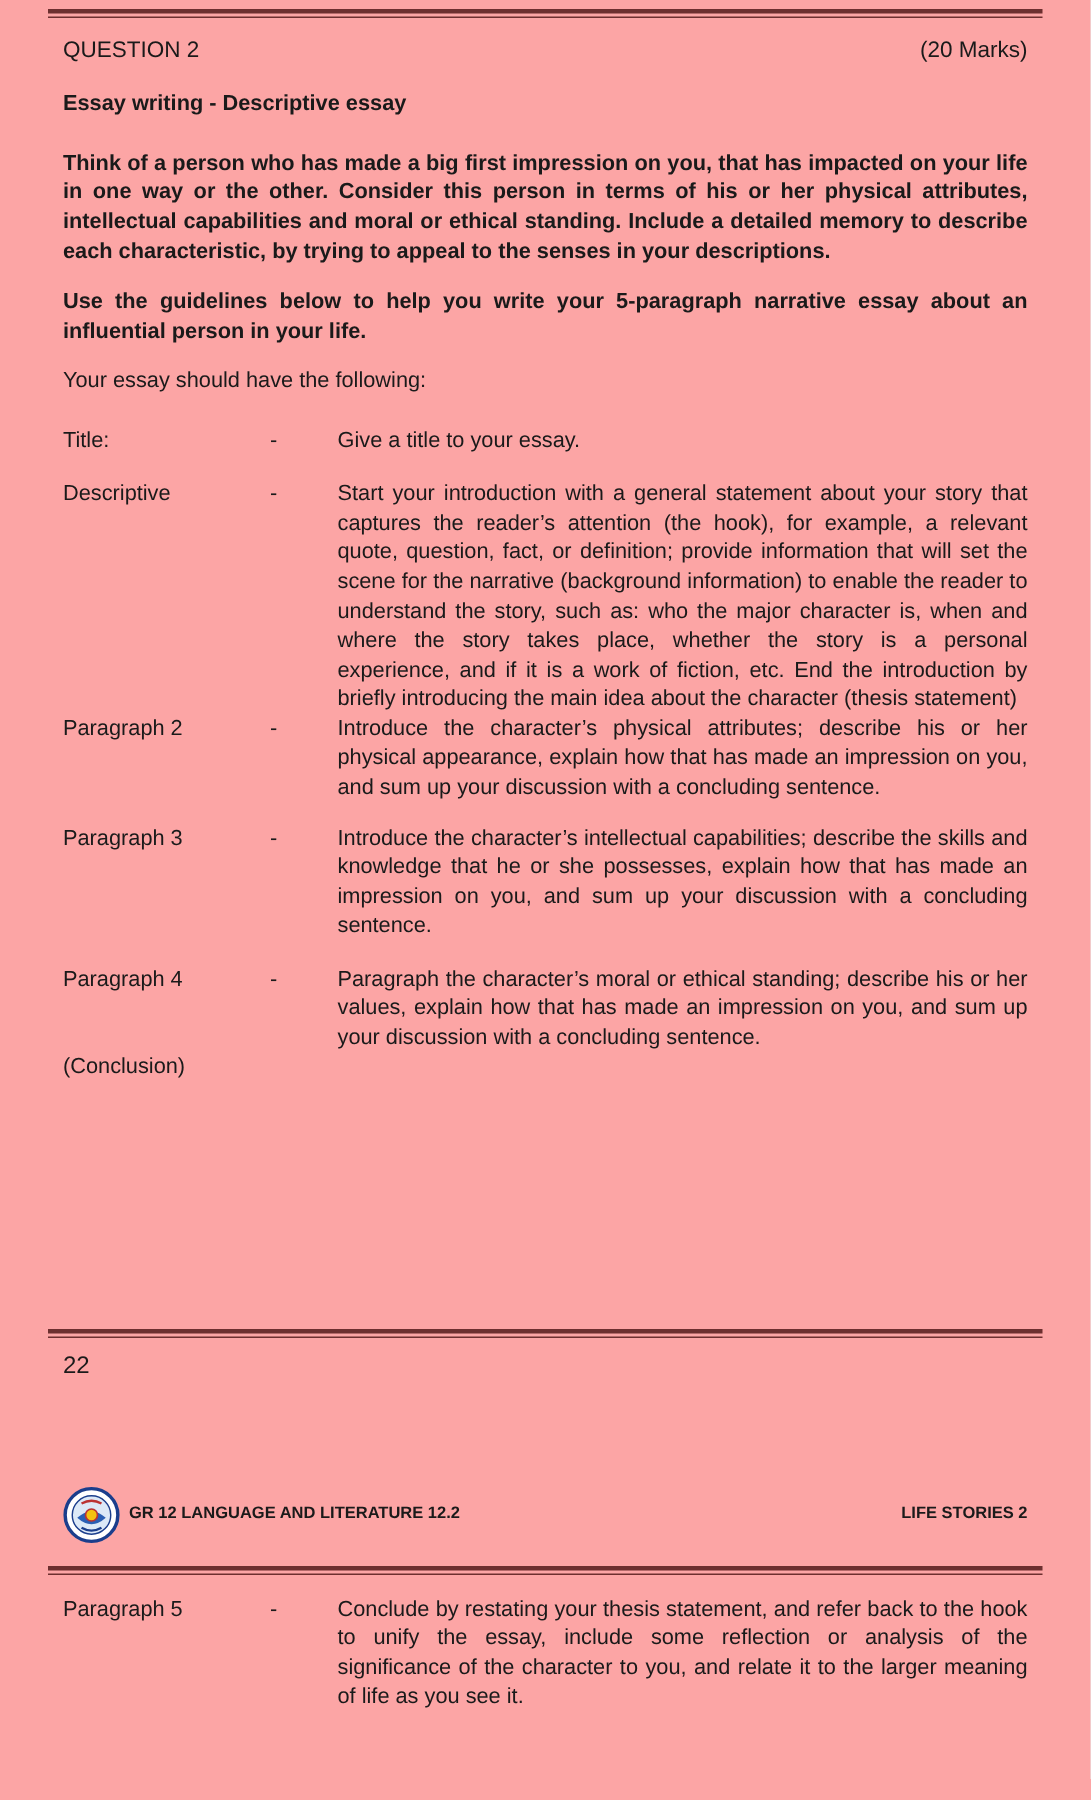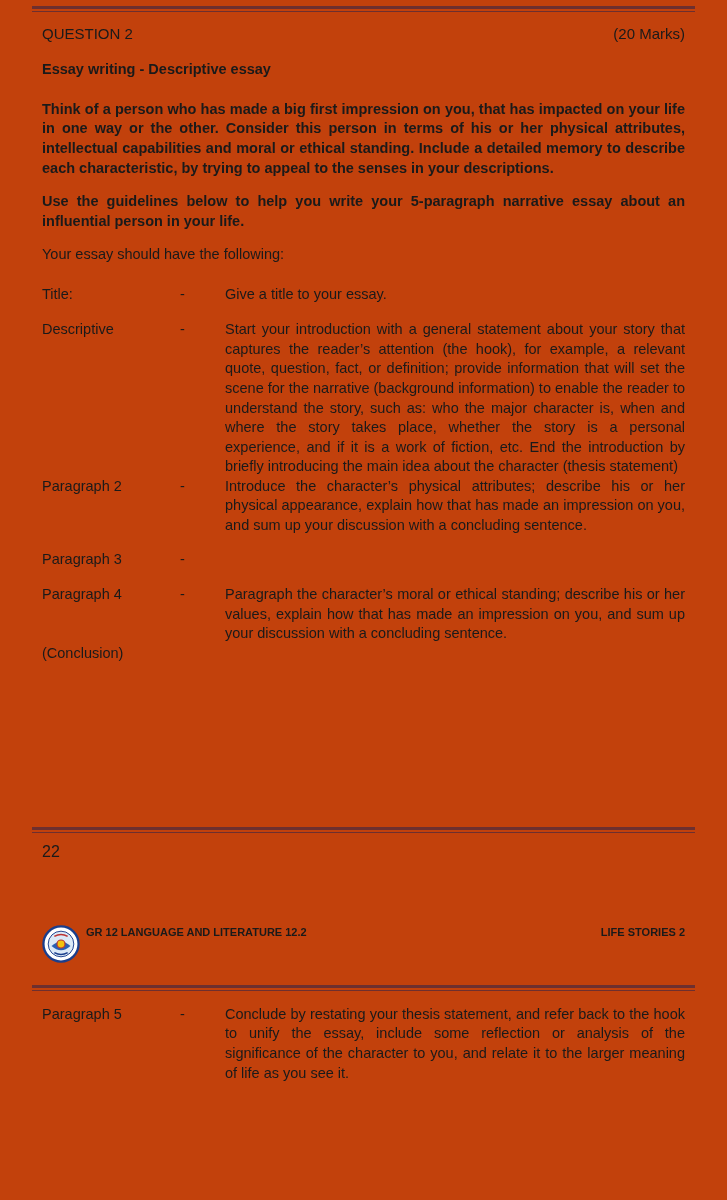--- a/index.html
+++ b/index.html
@@ -1,17 +1,17 @@
 <!DOCTYPE html>
 <html><head>
 <meta charset="utf-8">
 <style>
   html,body{margin:0;padding:0;background:#e9e9e9;}
   .sheet{
-    width:727px;height:1200px;margin:0 auto;background:#c2410c;
+    width:727px;height:1200px;margin:0 auto;background:#fca5a5;
     font-family:"Liberation Sans","DejaVu Sans",sans-serif;
     color:#1a1a1a;position:relative;overflow:hidden;
     font-size:14.5px;line-height:1.35;
   }
   .content{padding:0 42px;}
   .rule-double{margin:0 32px;}
   .rule-double .thick{height:3px;background:#6d2f2f;}
   .rule-double .thin{height:1px;background:#6d2f2f;margin-top:2px;}
   .rule-top{padding-top:6px;}
   .b{font-weight:700;}
@@ -22,21 +22,21 @@
   .lead{margin:4px 0 20px 0;}
   .grow{display:grid;grid-template-columns:138px 45px 1fr;align-items:start;}
   .gtext{text-align:justify;}
   .mb16{margin-bottom:16px;}
   .mb14{margin-bottom:14px;}
   .mb0{margin-bottom:0;}
   .plain-label{margin:0;}
   .spacer-a{height:164px;}
   .page-number{padding:8px 42px 0 42px;font-size:16px;}
   .spacer-b{height:62px;}
-  .footer-row{display:flex;padding:0 42px;height:52px;}
+  .footer-row{display:flex;align-items:center;padding:0 42px;height:52px;}
   .footer-logo{width:38px;height:38px;flex:0 0 auto;margin-right:6px;}
   .footer-course{font-size:11px;font-weight:700;}
   .footer-unit{margin-left:auto;font-size:11px;font-weight:700;}
   .rule-bottom{margin-top:8px;}
   .next-row{padding:14px 42px 0 42px;}
 </style>
 </head>
 <body>
 
 <div class="sheet">
@@ -78,20 +78,21 @@
 
     <div class="grow mb14">
       <span>Paragraph 2</span>
       <span>-</span>
       <div class="gtext">Introduce the character’s physical attributes; describe his or her physical appearance, explain how that has made an impression on you, and sum up your discussion with a concluding sentence.</div>
     </div>
 
     <div class="grow mb16">
       <span>Paragraph 3</span>
       <span>-</span>
+      <div class="gtext">Introduce the character’s intellectual capabilities; describe the skills and knowledge that he or she possesses, explain how that has made an impression on you, and sum up your discussion with a concluding sentence.</div>
     </div>
 
     <div class="grow mb0">
       <span>Paragraph 4</span>
       <span>-</span>
       <div class="gtext">Paragraph the character’s moral or ethical standing; describe his or her values, explain how that has made an impression on you, and sum up your discussion with a concluding sentence.</div>
     </div>
 
     <div class="plain-label">(Conclusion)</div>
 

